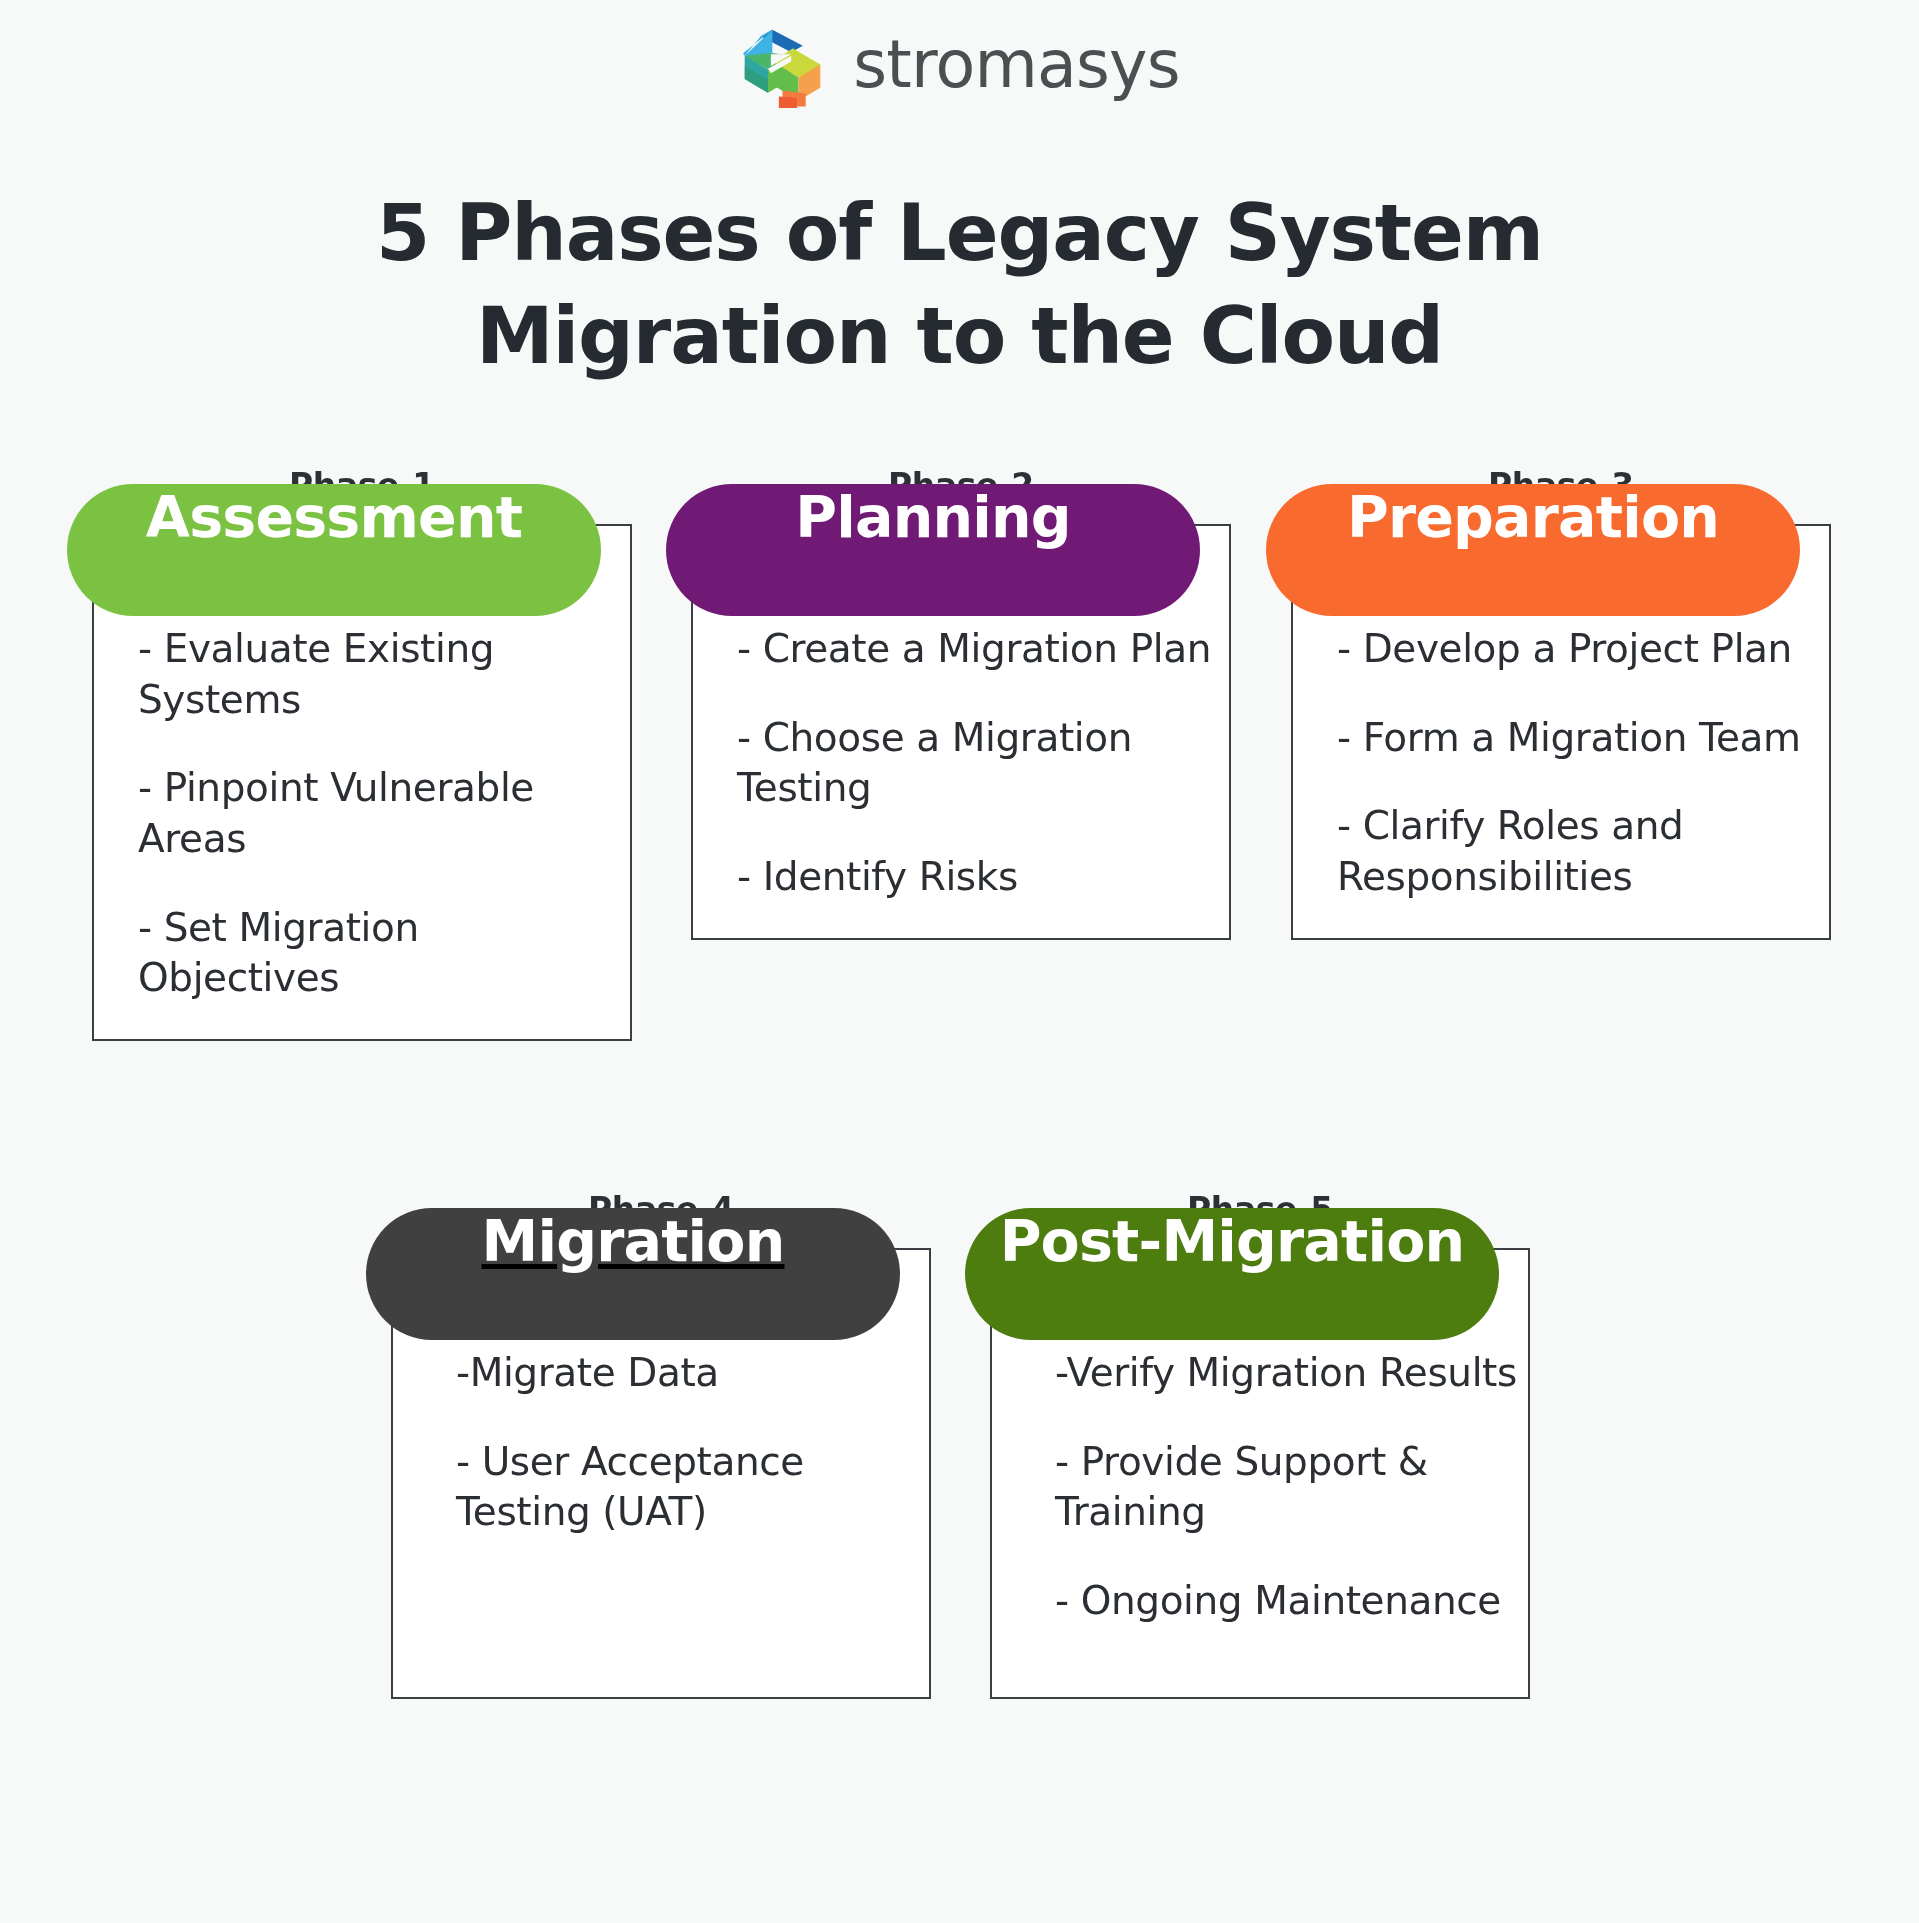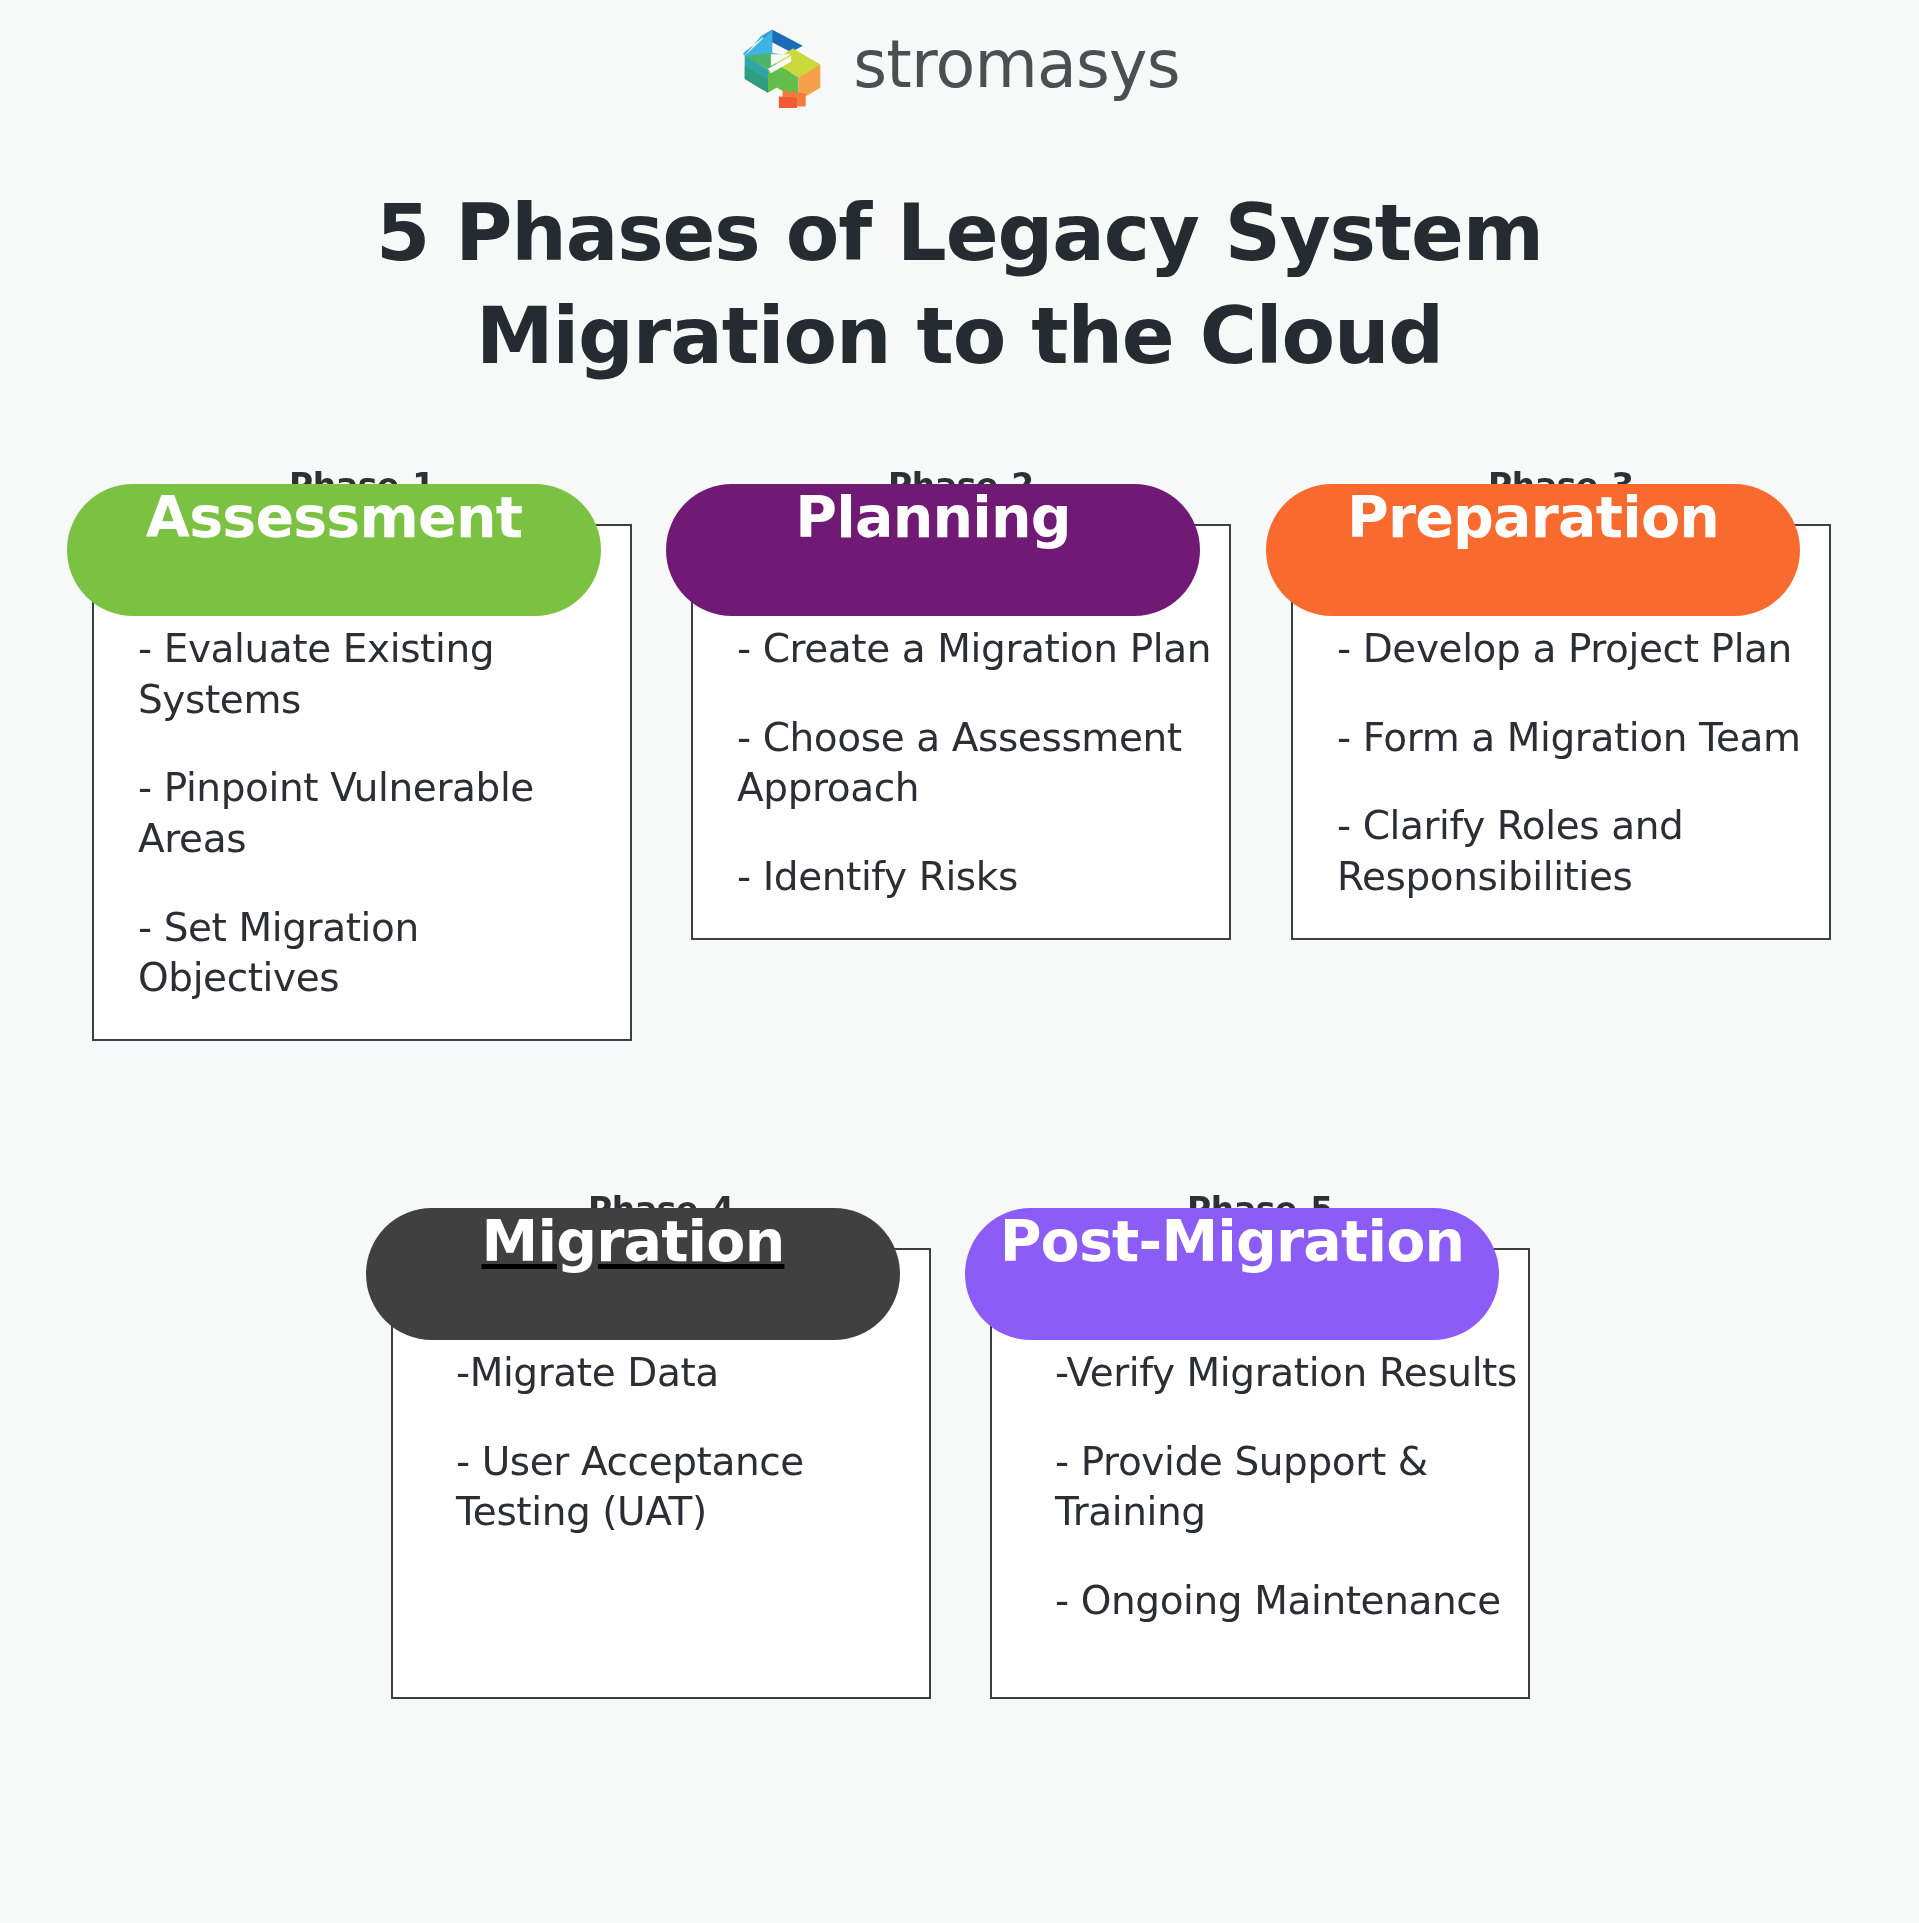--- a/index.html
+++ b/index.html
@@ -147,21 +147,21 @@
   </div>
 
   <div class="card" id="card-2">
     <div class="phase-label">Phase-2</div>
     <div class="card-body">
       <div class="pill" style="background: #701a75;">
         <span class="pill-text">Planning</span>
       </div>
       <ul class="items">
         <li>- Create a Migration Plan</li>
-        <li>- Choose a Assessment Approach</li>
+        <li>- Choose a Migration Testing</li>
         <li>- Identify Risks</li>
       </ul>
     </div>
   </div>
 
   <div class="card" id="card-3">
     <div class="phase-label">Phase-3</div>
     <div class="card-body">
       <div class="pill" style="background: rgb(249, 106, 46);">
         <span class="pill-text">Preparation</span>
@@ -183,21 +183,21 @@
       <ul class="items">
         <li>-Migrate Data</li>
         <li>- User Acceptance Testing (UAT)</li>
       </ul>
     </div>
   </div>
 
   <div class="card" id="card-5">
     <div class="phase-label">Phase-5</div>
     <div class="card-body">
-      <div class="pill" style="background: #8b5cf6;">
+      <div class="pill" style="background: #4d7c0f;">
         <span class="pill-text">Post-Migration</span>
       </div>
       <ul class="items">
         <li>-Verify Migration Results</li>
         <li>- Provide Support &amp; Training</li>
         <li>- Ongoing Maintenance</li>
       </ul>
     </div>
   </div>
 

